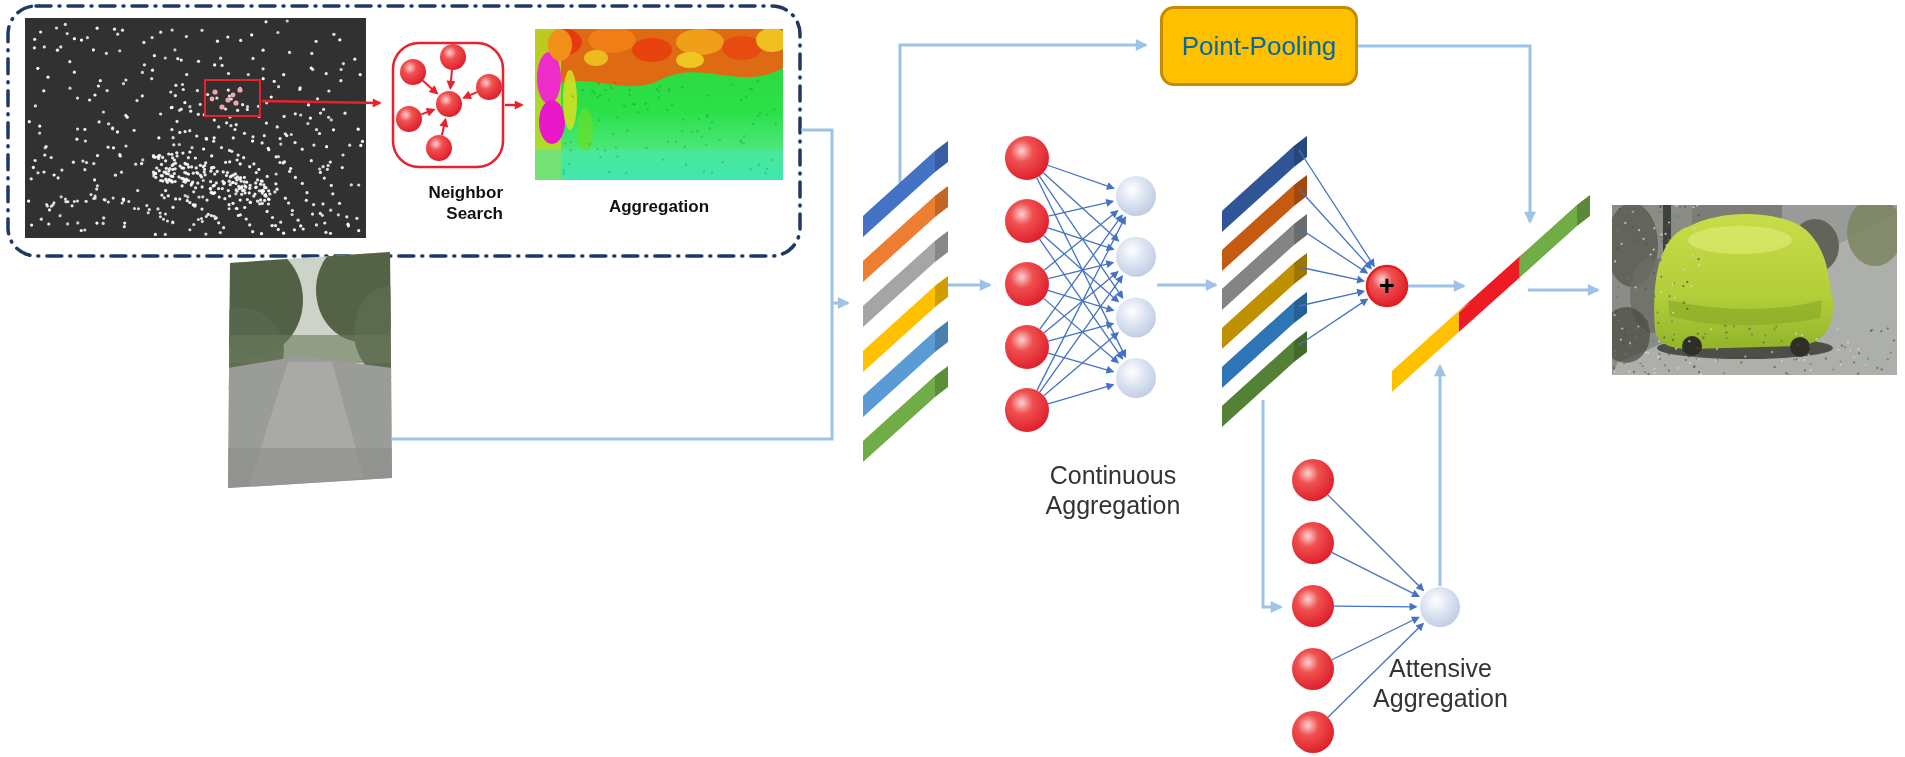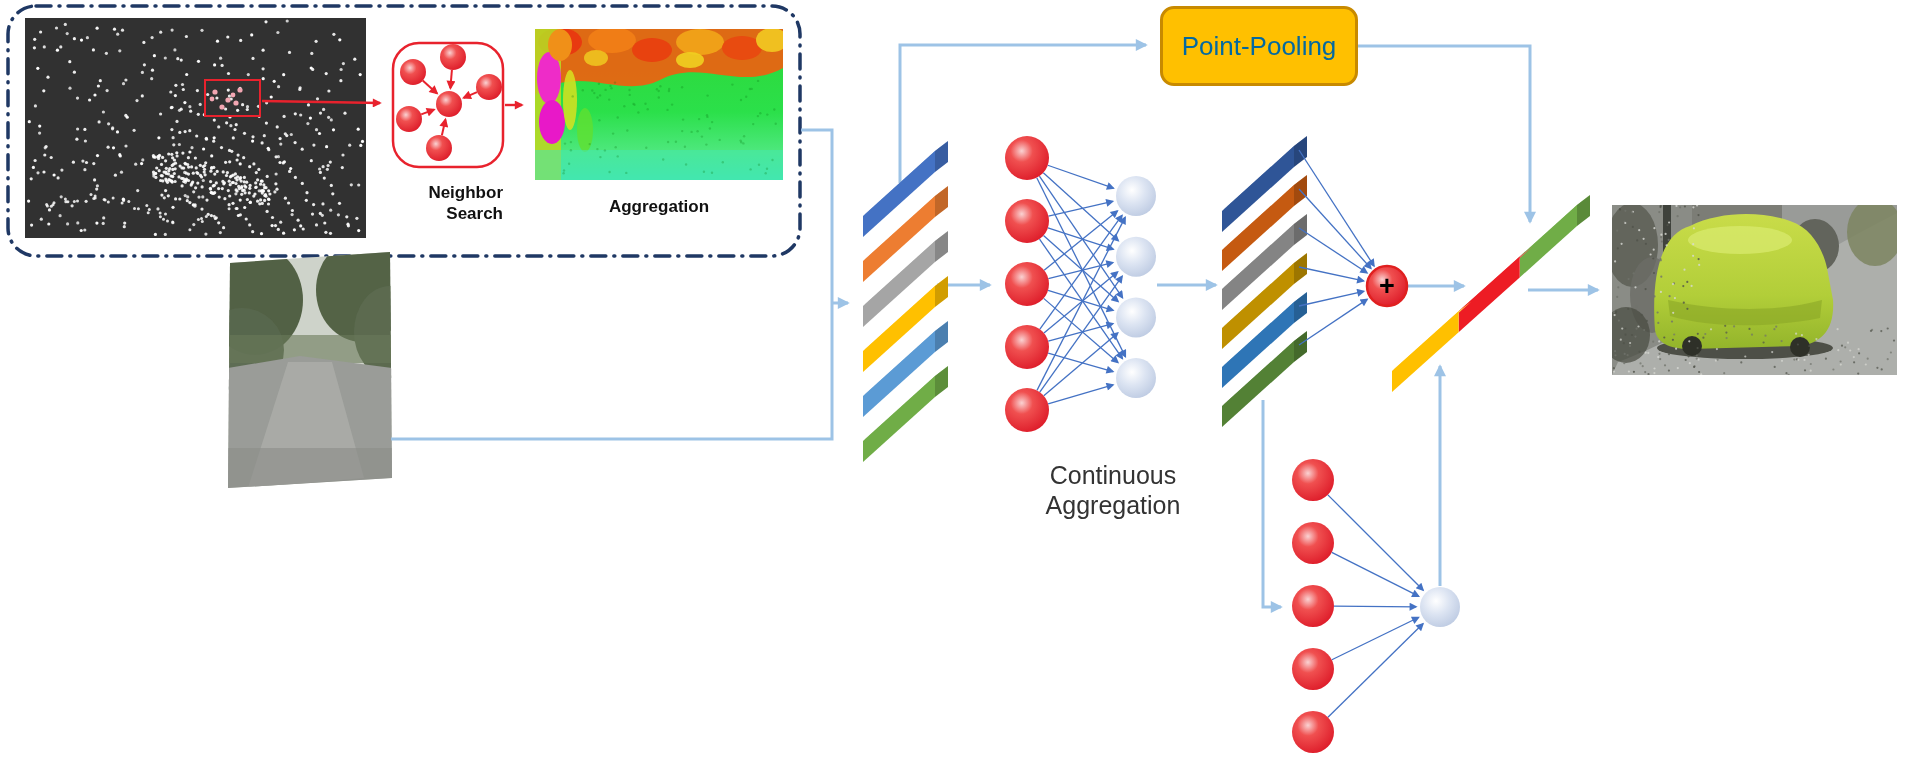--- a/index.html
+++ b/index.html
@@ -1188,16 +1188,20 @@
 
 <div class="lbl lbl-small" style="left:579px;top:196px;width:160px;">Aggregation</div>
 
 <div id="pp-box" style="background: rgb(255, 192, 0); border-color: rgb(200, 138, 0);">Point-Pooling</div>
 
 <div class="lbl lbl-big" style="left:1008px;top:460px;width:210px;">
   <span style="display:block">Continuous</span>
   <span style="display:block">Aggregation</span>
 </div>
 
+<div class="lbl lbl-big" style="left:1338px;top:653px;width:205px;">
+  <span style="display:block">Attensive</span>
+  <span style="display:block">Aggregation</span>
+</div>
 
 <div id="plus-sign">+</div>
 
 </div>
 
 </body></html>

